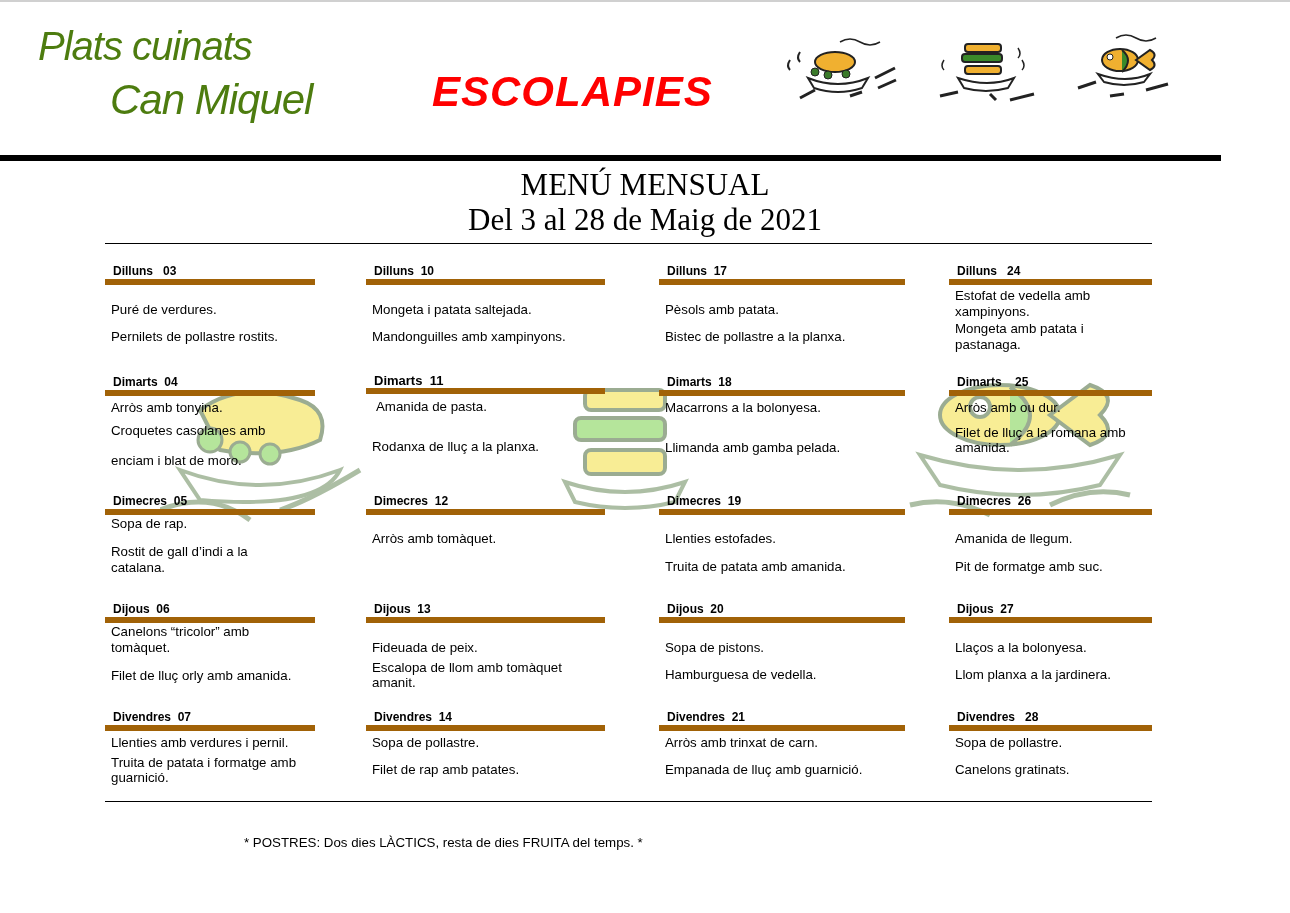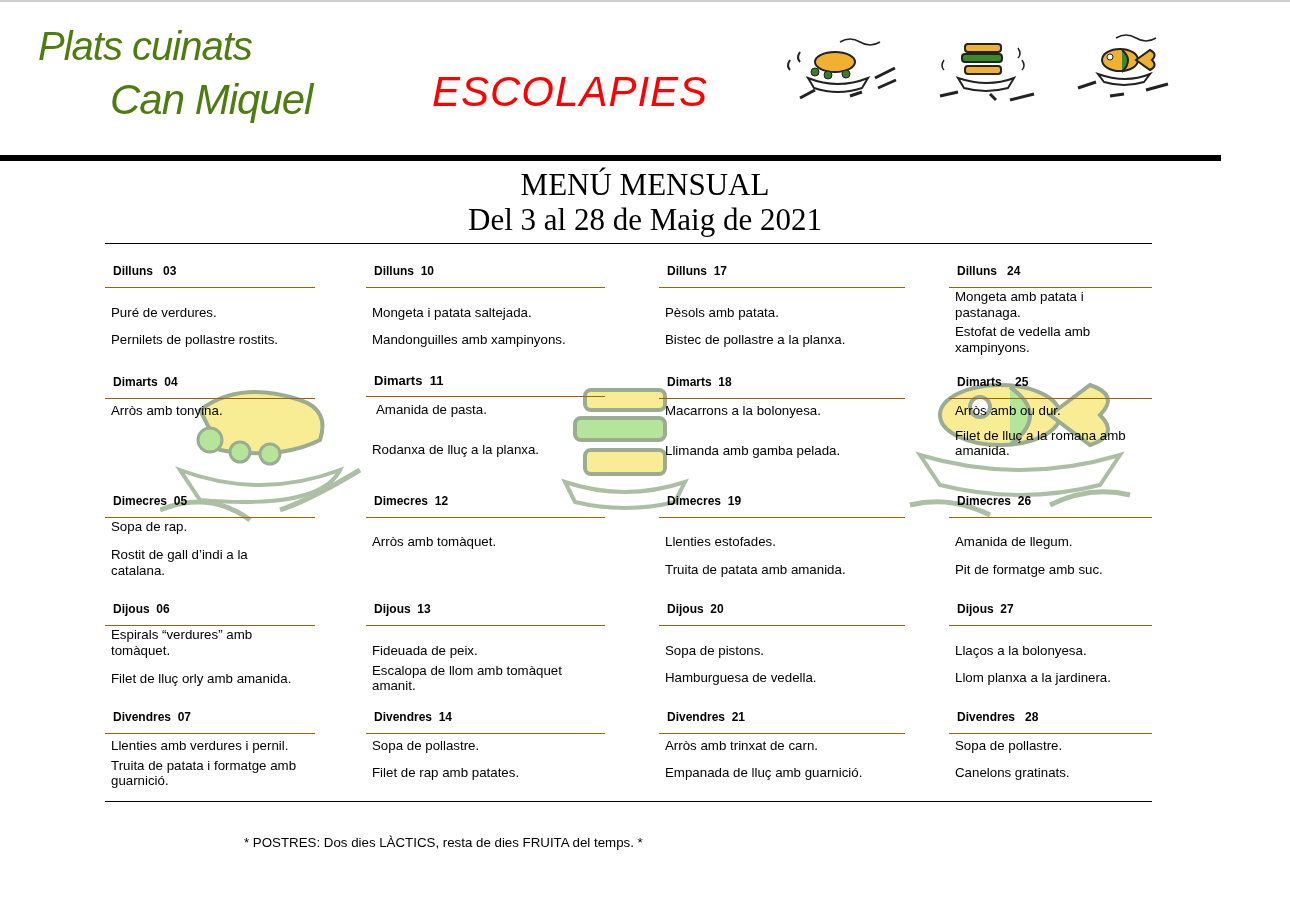--- a/index.html
+++ b/index.html
@@ -1,29 +1,29 @@
 <!DOCTYPE html>
 <html><head>
 <meta charset="utf-8">
 <style>
   html, body { margin: 0; padding: 0; background: #ffffff; }
   body { width: 1290px; height: 913px; position: relative; overflow: hidden; font-family: "Liberation Sans", sans-serif; color: #000; }
   .topline { position: absolute; left: 0; top: 0; width: 1290px; height: 2px; background: #d0d0d0; }
   .logo { position: absolute; left: 38px; top: 22px; width: 300px; height: 120px; font-family: Liberation Sans, sans-serif; font-style: italic; color: #4d7c0f; }
   .logo .l1 { position: absolute; left: 0; top: 2px; font-size: 40px; letter-spacing: -1px; }
   .logo .l2 { position: absolute; left: 72px; top: 54px; font-size: 42px; letter-spacing: -1px; text-align: right; }
-  .school { position: absolute; left: 432px; top: 68px; font-family: "Liberation Sans", sans-serif; font-weight: normal; font-style: italic; font-size: 42px; color: #ff0000; letter-spacing: 1px; }
+  .school { position: absolute; left: 432px; top: 68px; font-family: "Liberation Sans", sans-serif; font-weight: bold; font-style: italic; font-size: 42px; color: #ff0000; letter-spacing: 1px; }
   .mascots { position: absolute; left: 780px; top: 30px; width: 420px; height: 80px; }
   .mascot { position: absolute; top: 0; width: 120px; height: 80px; }
   .thick-rule { position: absolute; left: 0; top: 155px; width: 1221px; height: 6px; background: #000; }
   .title { position: absolute; left: 400px; top: 167px; width: 490px; text-align: center; font-family: "Liberation Serif", serif; font-size: 31px; line-height: 35px; }
   .rule { position: absolute; left: 105px; width: 1047px; height: 1px; background: #000; }
   .watermark { position: absolute; opacity: 0.55; pointer-events: none; }
   .cell { position: absolute; width: 240px; font-size: 13.3px; line-height: 15px; }
-  .cell .hdr { font-weight: bold; font-size: 12px; padding-left: 8px; padding-bottom: 8px; border-bottom: 1px solid #a16207; white-space: pre; }
+  .cell .hdr { font-weight: bold; font-size: 12px; padding-left: 8px; padding-bottom: 0; border-bottom: 6px solid #a16207; white-space: pre; }
   .cell .dish { padding-left: 6px; }
   .footnote { position: absolute; left: 244px; top: 835px; font-size: 13.3px; }
 </style>
 </head>
 <body>
 
 <div class="topline"></div>
 
 <div class="logo">
   <div class="l1">Plats cuinats</div>
@@ -96,29 +96,30 @@
 </svg>
 
 <div class="cell" style="left:105px; top:264px; width:210px">
   <div class="hdr">Dilluns   03</div>
   <div class="dish" style="margin-top:17px">Puré de verdures.</div>
   <div class="dish" style="margin-top:12px">Pernilets de pollastre rostits.</div>
 </div>
 <div class="cell" style="left:105px; top:375px; width:210px">
   <div class="hdr">Dimarts  04</div>
   <div class="dish" style="margin-top:4px">Arròs amb tonyina.</div>
+  <div class="dish" style="margin-top:1px; width:170px; line-height:30px">Croquetes casolanes amb enciam i blat de moro.</div>
 </div>
 <div class="cell" style="left:105px; top:494px; width:210px">
   <div class="hdr">Dimecres  05</div>
   <div class="dish" style="margin-top:1px">Sopa de rap.</div>
   <div class="dish" style="margin-top:13px; width:160px; line-height:16px">Rostit de gall d’indi a la catalana.</div>
 </div>
 <div class="cell" style="left:105px; top:602px; width:210px">
   <div class="hdr">Dijous  06</div>
-  <div class="dish" style="margin-top:1px; width:150px; line-height:16px">Espirals “verdures” amb tomàquet.</div>
+  <div class="dish" style="margin-top:1px; width:150px; line-height:16px">Canelons “tricolor” amb tomàquet.</div>
   <div class="dish" style="margin-top:12px">Filet de lluç orly amb amanida.</div>
 </div>
 <div class="cell" style="left:105px; top:710px; width:210px">
   <div class="hdr">Divendres  07</div>
   <div class="dish" style="margin-top:4px">Llenties amb verdures i pernil.</div>
   <div class="dish" style="margin-top:5px; width:200px; line-height:15px">Truita de patata i formatge amb guarnició.</div>
 </div>
 
 <div class="cell" style="left:366px; top:264px; width:239px">
   <div class="hdr">Dilluns  10</div>
@@ -166,22 +167,22 @@
   <div class="dish" style="margin-top:12px">Hamburguesa de vedella.</div>
 </div>
 <div class="cell" style="left:659px; top:710px; width:246px">
   <div class="hdr">Divendres  21</div>
   <div class="dish" style="margin-top:4px">Arròs amb trinxat de carn.</div>
   <div class="dish" style="margin-top:12px">Empanada de lluç amb guarnició.</div>
 </div>
 
 <div class="cell" style="left:949px; top:264px; width:203px">
   <div class="hdr">Dilluns   24</div>
+  <div class="dish" style="margin-top:3px; width:160px; line-height:16px">Estofat de vedella amb xampinyons.</div>
   <div class="dish" style="margin-top:1px; width:160px; line-height:16px">Mongeta amb patata i pastanaga.</div>
-  <div class="dish" style="margin-top:3px; width:160px; line-height:16px">Estofat de vedella amb xampinyons.</div>
 </div>
 <div class="cell" style="left:949px; top:375px; width:203px">
   <div class="hdr">Dimarts    25</div>
   <div class="dish" style="margin-top:4px">Arròs amb ou dur.</div>
   <div class="dish" style="margin-top:10px; width:195px; line-height:15px">Filet de lluç a la romana amb amanida.</div>
 </div>
 <div class="cell" style="left:949px; top:494px; width:203px">
   <div class="hdr">Dimecres  26</div>
   <div class="dish" style="margin-top:16px">Amanida de llegum.</div>
   <div class="dish" style="margin-top:13px">Pit de formatge amb suc.</div>

